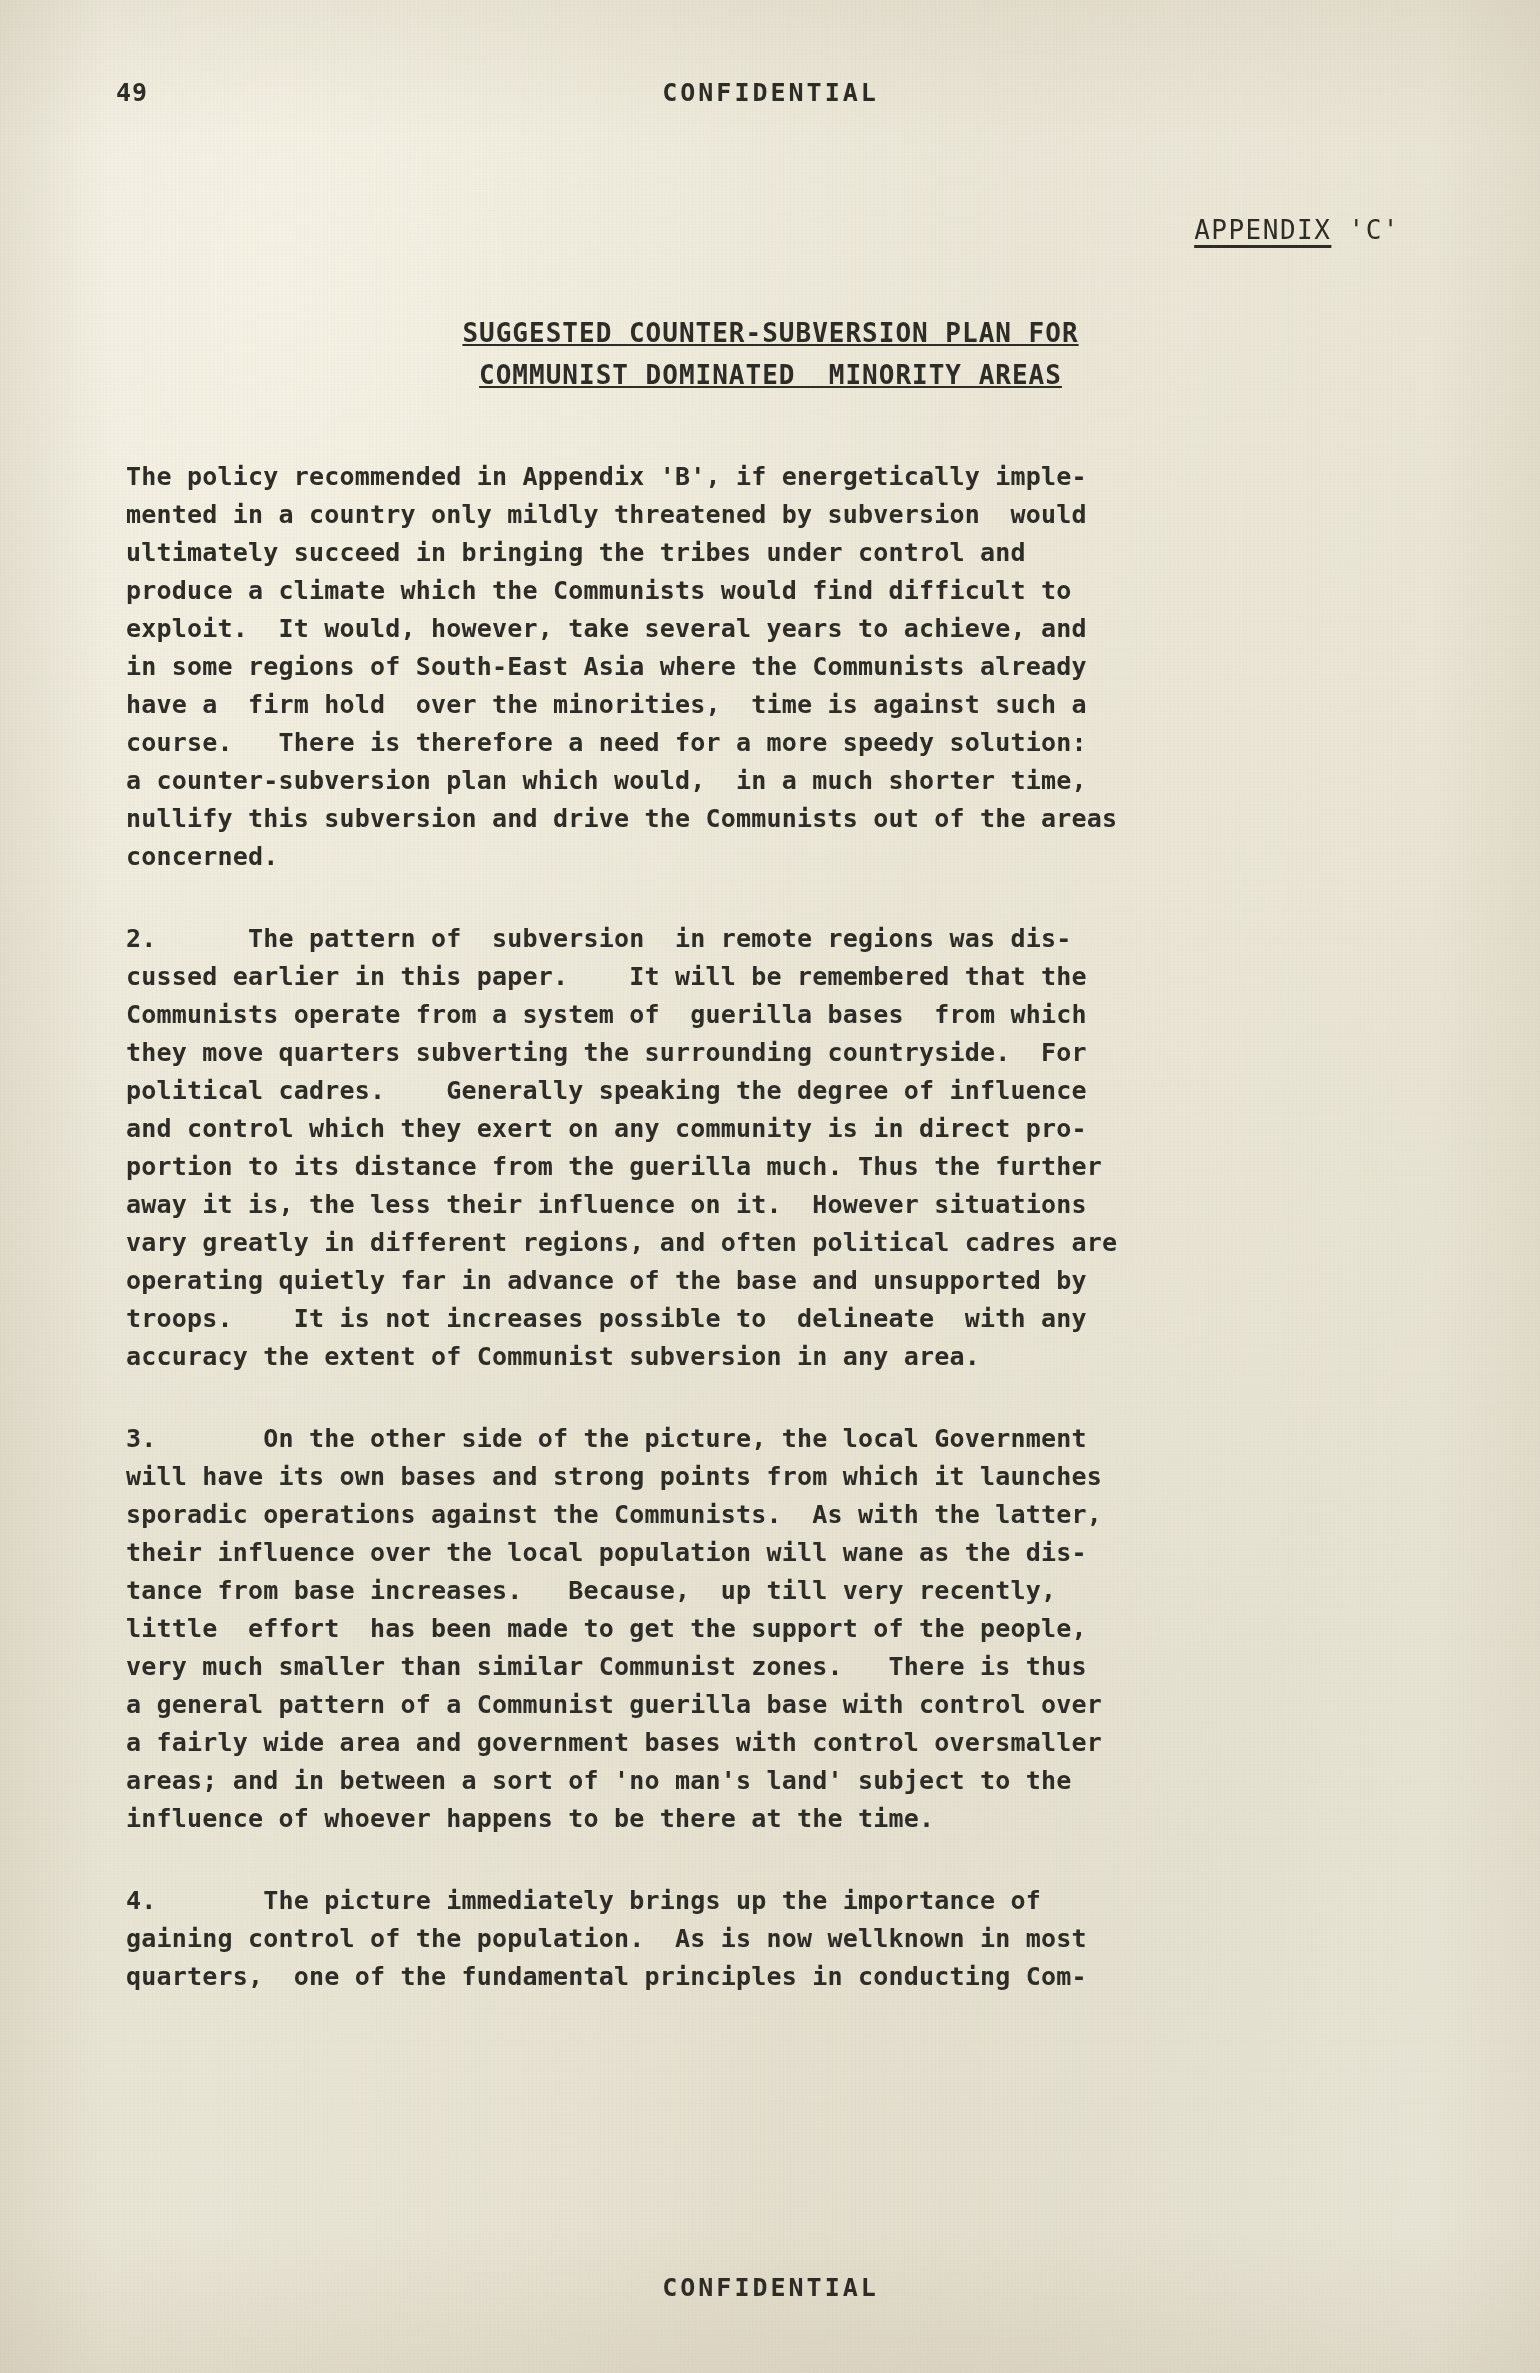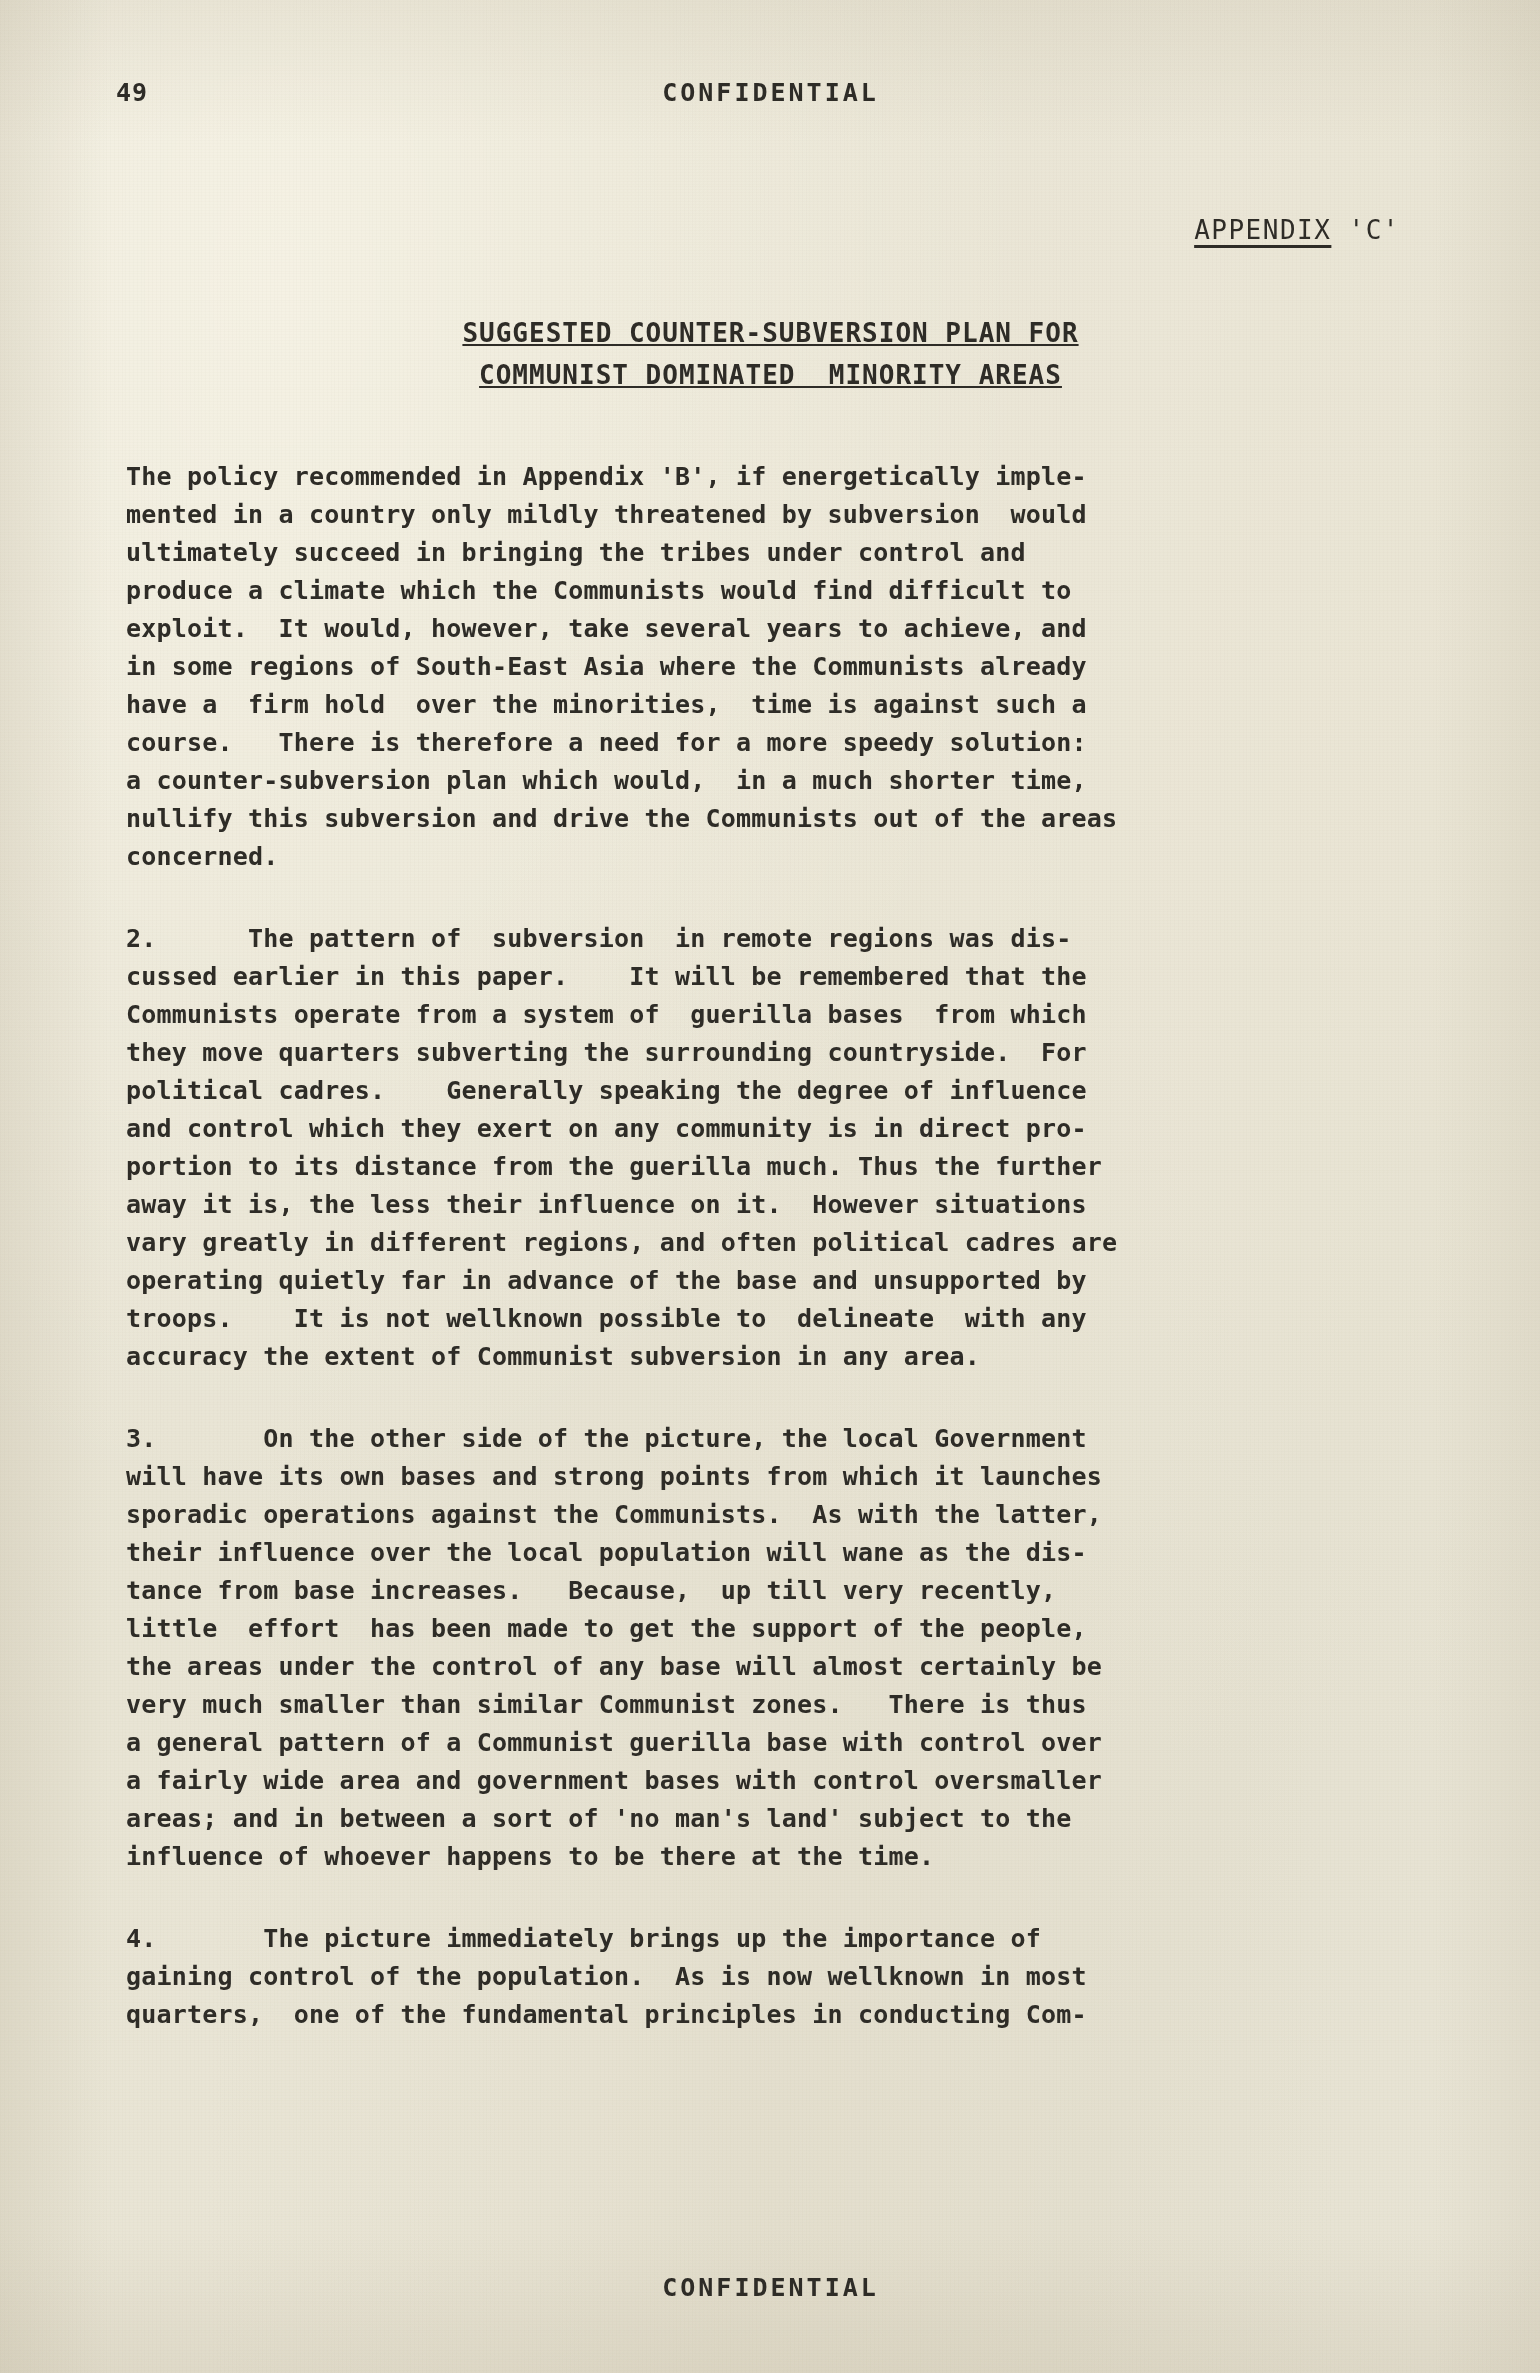--- a/index.html
+++ b/index.html
@@ -163,31 +163,30 @@
         <span class="ln">2.      The pattern of  subversion  in remote regions was dis-</span>
         <span class="ln">cussed earlier in this paper.    It will be remembered that the</span>
         <span class="ln">Communists operate from a system of  guerilla bases  from which</span>
         <span class="ln">they move quarters subverting the surrounding countryside.  For</span>
         <span class="ln">political cadres.    Generally speaking the degree of influence</span>
         <span class="ln">and control which they exert on any community is in direct pro-</span>
         <span class="ln">portion to its distance from the guerilla much. Thus the further</span>
         <span class="ln">away it is, the less their influence on it.  However situations</span>
         <span class="ln">vary greatly in different regions, and often political cadres are</span>
         <span class="ln">operating quietly far in advance of the base and unsupported by</span>
-        <span class="ln">troops.    It is not wellknown possible to  delineate  with any</span>
+        <span class="ln">troops.    It is not increases possible to  delineate  with any</span>
         <span class="ln">accuracy the extent of Communist subversion in any area.</span>
       </p>
       <p class="para">
         <span class="ln">3.       On the other side of the picture, the local Government</span>
         <span class="ln">will have its own bases and strong points from which it launches</span>
         <span class="ln">sporadic operations against the Communists.  As with the latter,</span>
         <span class="ln">their influence over the local population will wane as the dis-</span>
         <span class="ln">tance from base increases.   Because,  up till very recently,</span>
         <span class="ln">little  effort  has been made to get the support of the people,</span>
-        <span class="ln">the areas under the control of any base will almost certainly be</span>
         <span class="ln">very much smaller than similar Communist zones.   There is thus</span>
         <span class="ln">a general pattern of a Communist guerilla base with control over</span>
         <span class="ln">a fairly wide area and government bases with control oversmaller</span>
         <span class="ln">areas; and in between a sort of 'no man's land' subject to the</span>
         <span class="ln">influence of whoever happens to be there at the time.</span>
       </p>
       <p class="para">
         <span class="ln">4.       The picture immediately brings up the importance of</span>
         <span class="ln">gaining control of the population.  As is now wellknown in most</span>
         <span class="ln">quarters,  one of the fundamental principles in conducting Com-</span>

